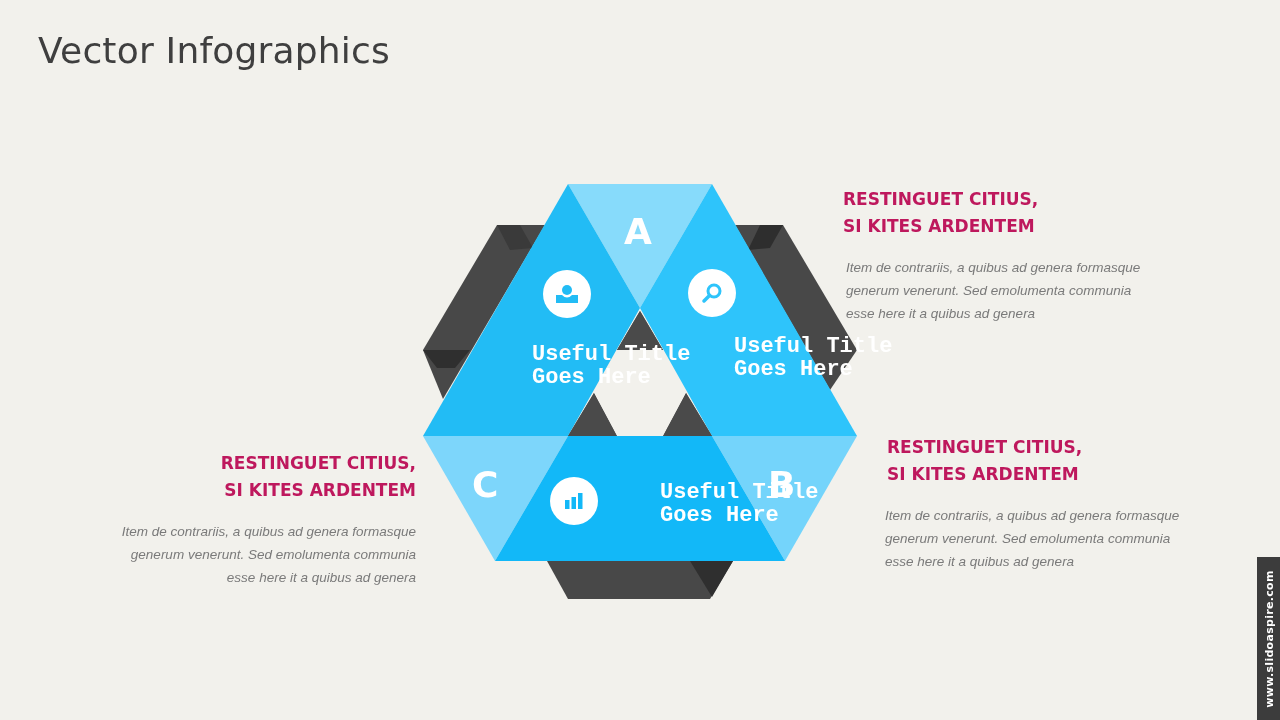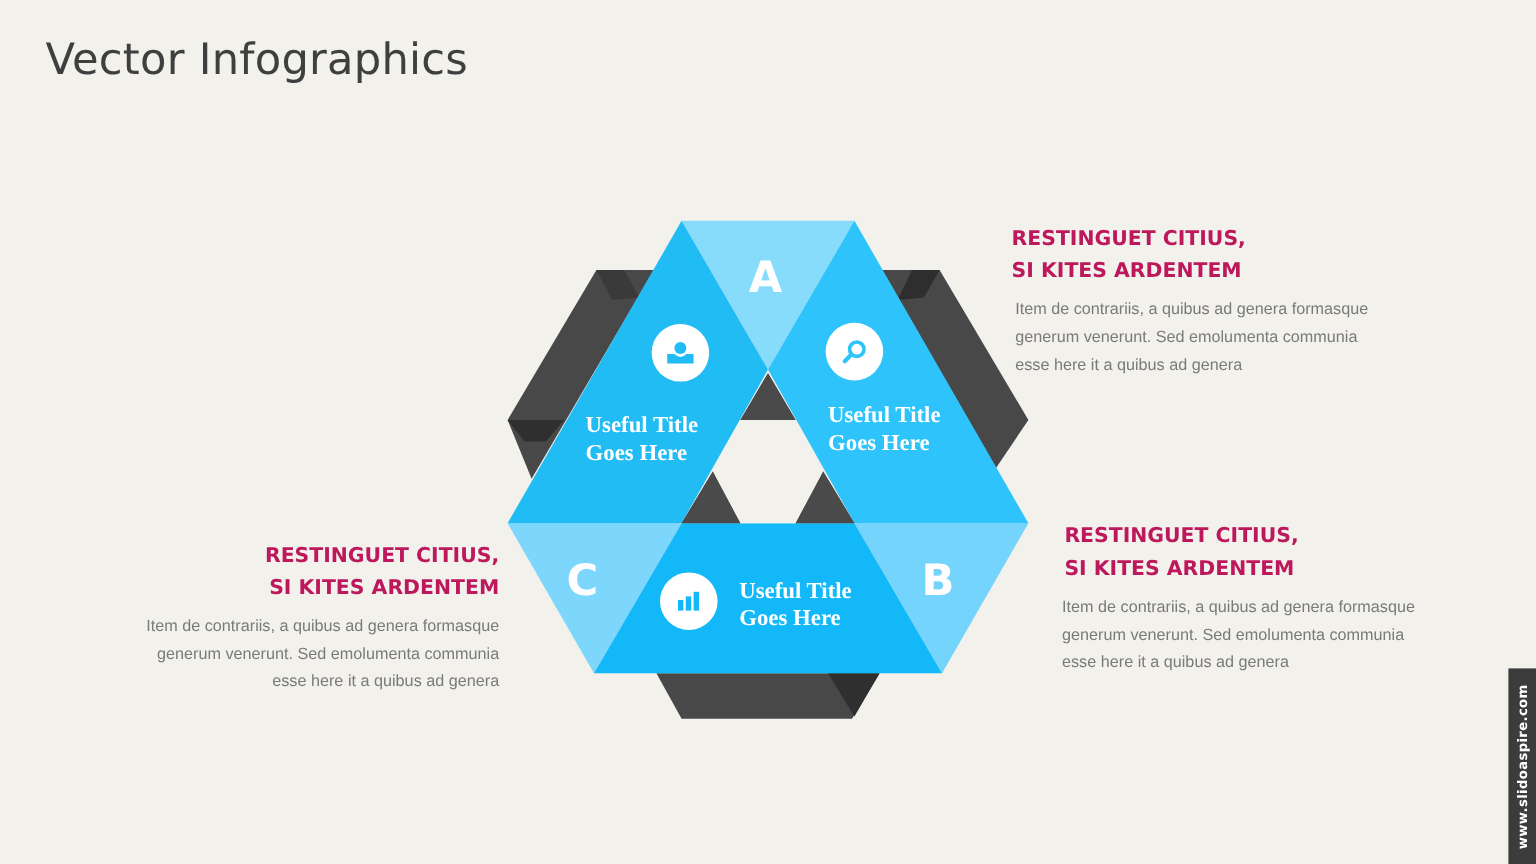--- a/index.html
+++ b/index.html
@@ -1,24 +1,24 @@
 <!DOCTYPE html>
 <html><head>
 <meta charset="utf-8">
 <style>
   html, body { margin:0; padding:0; }
   body { width:1280px; height:720px; background:#f2f1ec; position:relative; overflow:hidden; font-family:"DejaVu Sans", sans-serif; }
   .title { position:absolute; left:38px; top:30px; font-size:36px; color:#3f3f3f; font-family:"DejaVu Sans", sans-serif; letter-spacing:0.2px; }
   .diagram { position:absolute; left:0; top:0; width:1280px; height:720px; }
   .block { position:absolute; width:340px; }
   .block .head { font-family:"DejaVu Sans", sans-serif; font-weight:bold; font-size:17px; line-height:27px; color:#be185d; }
-  .block .body { font-family:"Liberation Sans", sans-serif; font-size:13.5px; line-height:23px; color:#7a7a7a; margin-top:6px; }
+  .block .body { font-family:"Liberation Sans", sans-serif; font-size:13.5px; line-height:23px; color:#7a7a7a; margin-top:16px;font-style:italic; }
   .block.right { text-align:left; }
   .block.left { text-align:right; }
-  .seg-label { position:absolute; font-family:Liberation Serif, serif; font-weight:bold; color:#fff; font-size:19px; line-height:23px; }
+  .seg-label { position:absolute; font-family:Liberation Mono, monospace; font-weight:bold; color:#fff; font-size:22px; line-height:23px;margin-left:44px; }
   .letter { position:absolute; font-family:"DejaVu Sans", sans-serif; font-weight:bold; color:#fff; font-size:36px; }
   .icon-circle { position:absolute; width:48px; height:48px; border-radius:50%; background:#fff; display:flex; align-items:center; justify-content:center; }
   .sidebar { position:absolute; left:1257px; top:557px; width:23px; height:163px; background:#3c3c3c; }
   .sidebar span { position:absolute; left:50%; top:50%; transform:translate(-50%,-50%) rotate(-90deg); white-space:nowrap; color:#fff; font-family:"DejaVu Sans", sans-serif; font-weight:bold; font-size:11px; letter-spacing:0.3px; }
   .pagenum { position:absolute; left:1228px; top:734px; width:28px; height:26px; border:1px solid #555; background:#ef4444; box-sizing:border-box; color:#333; font-family:"Liberation Sans", sans-serif; font-size:13px; display:flex; align-items:center; justify-content:center;font-weight:bold; }
 </style>
 </head>
 <body>
 
 <div class="title">Vector Infographics</div>

